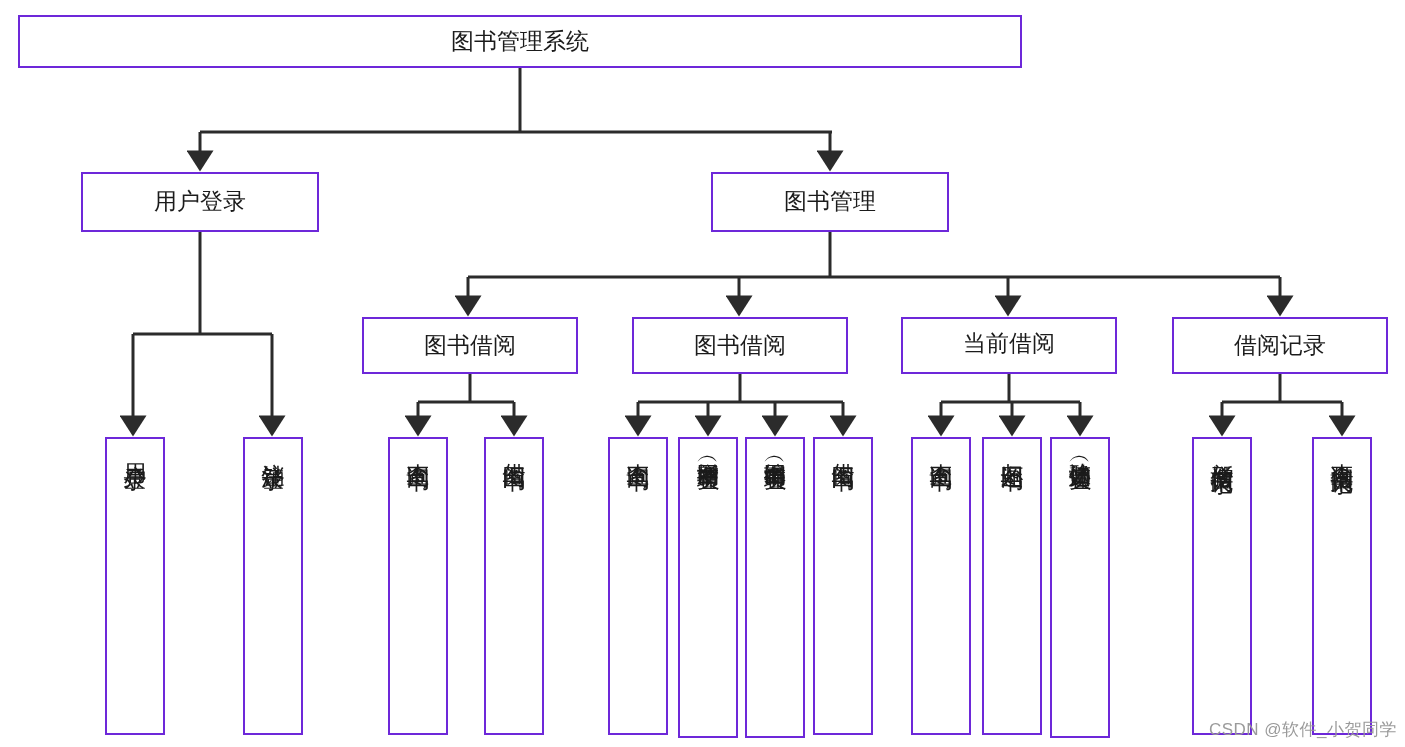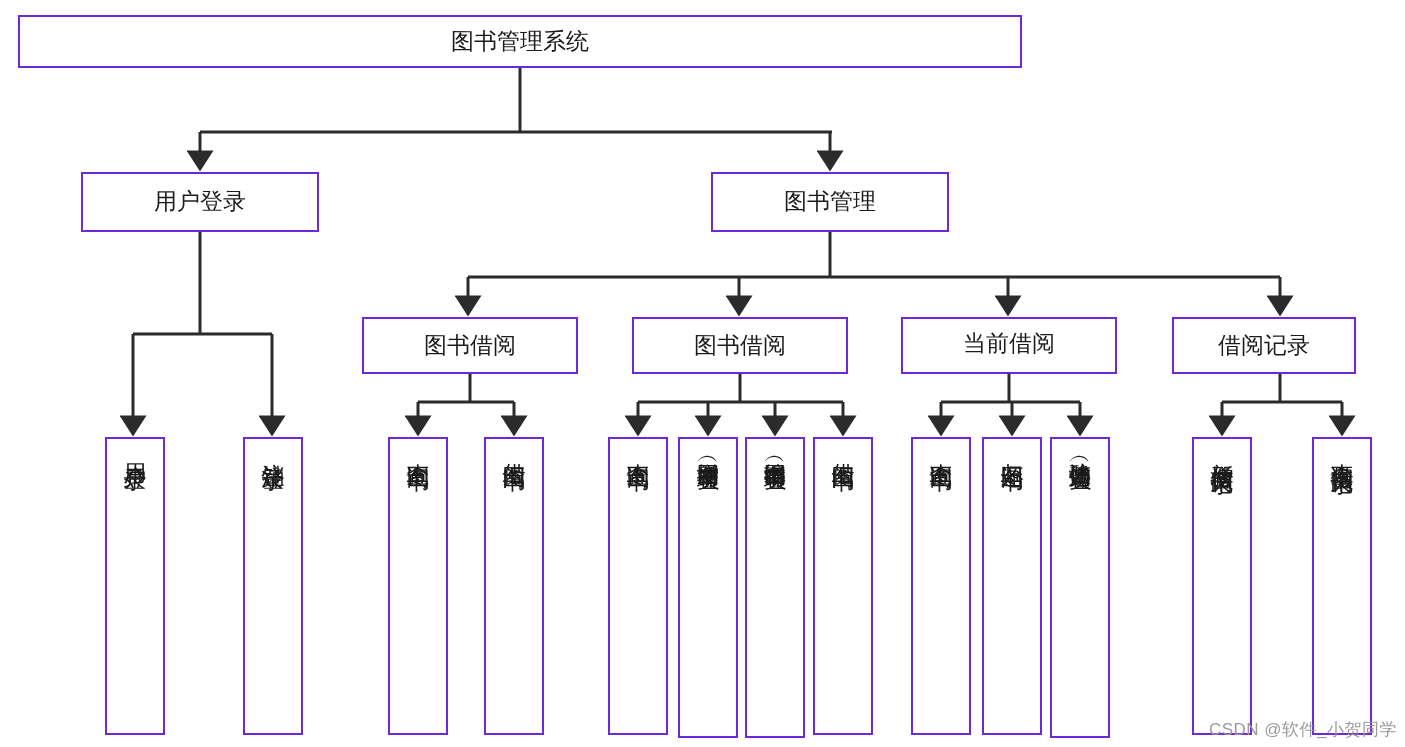--- a/index.html
+++ b/index.html
@@ -144,21 +144,21 @@
 
   <div class="node horiz" style="left:362px; top:317px; width:216px; height:57px;">
     <span class="label">图书借阅</span>
   </div>
   <div class="node horiz" style="left:632px; top:317px; width:216px; height:57px;">
     <span class="label">图书借阅</span>
   </div>
   <div class="node horiz" style="left:901px; top:317px; width:216px; height:57px;font-family:Liberation Mono, monospace;">
     <span class="label">当前借阅</span>
   </div>
-  <div class="node horiz" style="left:1172px; top:317px; width:184px; height:57px;">
+  <div class="node horiz" style="left:1172px; top:317px; width:216px; height:57px;">
     <span class="label">借阅记录</span>
   </div>
 
   <div class="node vert" style="left:105px; top:437px; width:60px; height:298px;">
     <span class="label">用户登录</span>
   </div>
   <div class="node vert" style="left:243px; top:437px; width:60px; height:298px;">
     <span class="label">注销登录</span>
   </div>
   <div class="node vert" style="left:388px; top:437px; width:60px; height:298px;">

